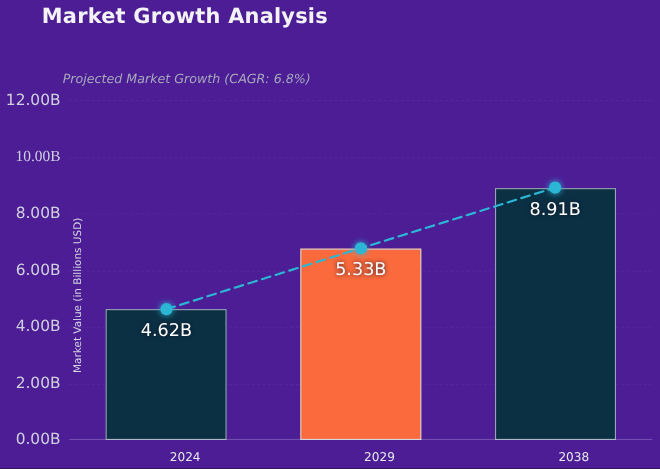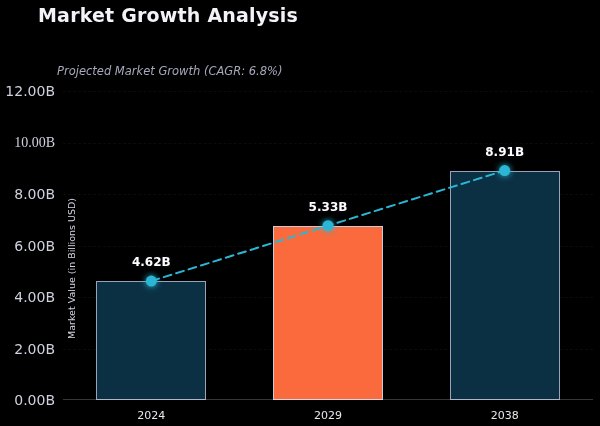--- a/index.html
+++ b/index.html
@@ -5,21 +5,21 @@
   * { box-sizing: border-box; margin: 0; padding: 0; }
   html, body {
     width: 600px; height: 426px;
     background: #1b1b2f;
     font-family: "DejaVu Sans", sans-serif;
     overflow: hidden;
   }
   #page {
     position: relative;
     width: 600px; height: 426px;
-    background: #000000;
+    background: #4c1d95;
   }
 
   
   #chart-title {
     position: absolute; left: 38px; top: 4px;
     font-size: 19px; font-weight: bold;
     color: #f2f2f7; letter-spacing: .2px;
     white-space: nowrap;
   }
   #chart-subtitle {
@@ -63,20 +63,21 @@
     position: absolute; left: 0; bottom: 0;
     width: 530px; height: 1px;
     background: rgba(255,255,255,0.22);
   }
   .xtick {
     position: absolute; top: 100%;
     margin-top: 9px;
     transform: translateX(-50%);
     font-size: 11px; color: #e6e7ef;
     white-space: nowrap;
+    margin-left: 17px;
   }
 
   
   .bar {
     position: absolute; bottom: 0;
     border: 1px solid #9aa2b8;
     background: #0b3044;
   }
   .bar.highlight {
     background: #fa6a3c;
@@ -87,23 +88,24 @@
   #trend-svg {
     position: absolute; left: 0; top: 0;
     width: 530px; height: 309px;
     overflow: visible; pointer-events: none;
   }
 
   
   .datalabel {
     position: absolute;
     transform: translate(-50%, -100%);
-    font-size: 12px; font-weight: bold;
+    font-size: 16px; font-weight: normal;
     color: #ffffff; white-space: nowrap;
     text-shadow: 0 0 4px rgba(20,20,40,0.9);
+    margin-top: 40px;
   }
 </style>
 </head>
 <body>
 
 <div id="page">
 
   <div id="chart-title">Market Growth Analysis</div>
 
   <div id="chart-subtitle">Projected Market Growth (CAGR: 6.8%)</div>

